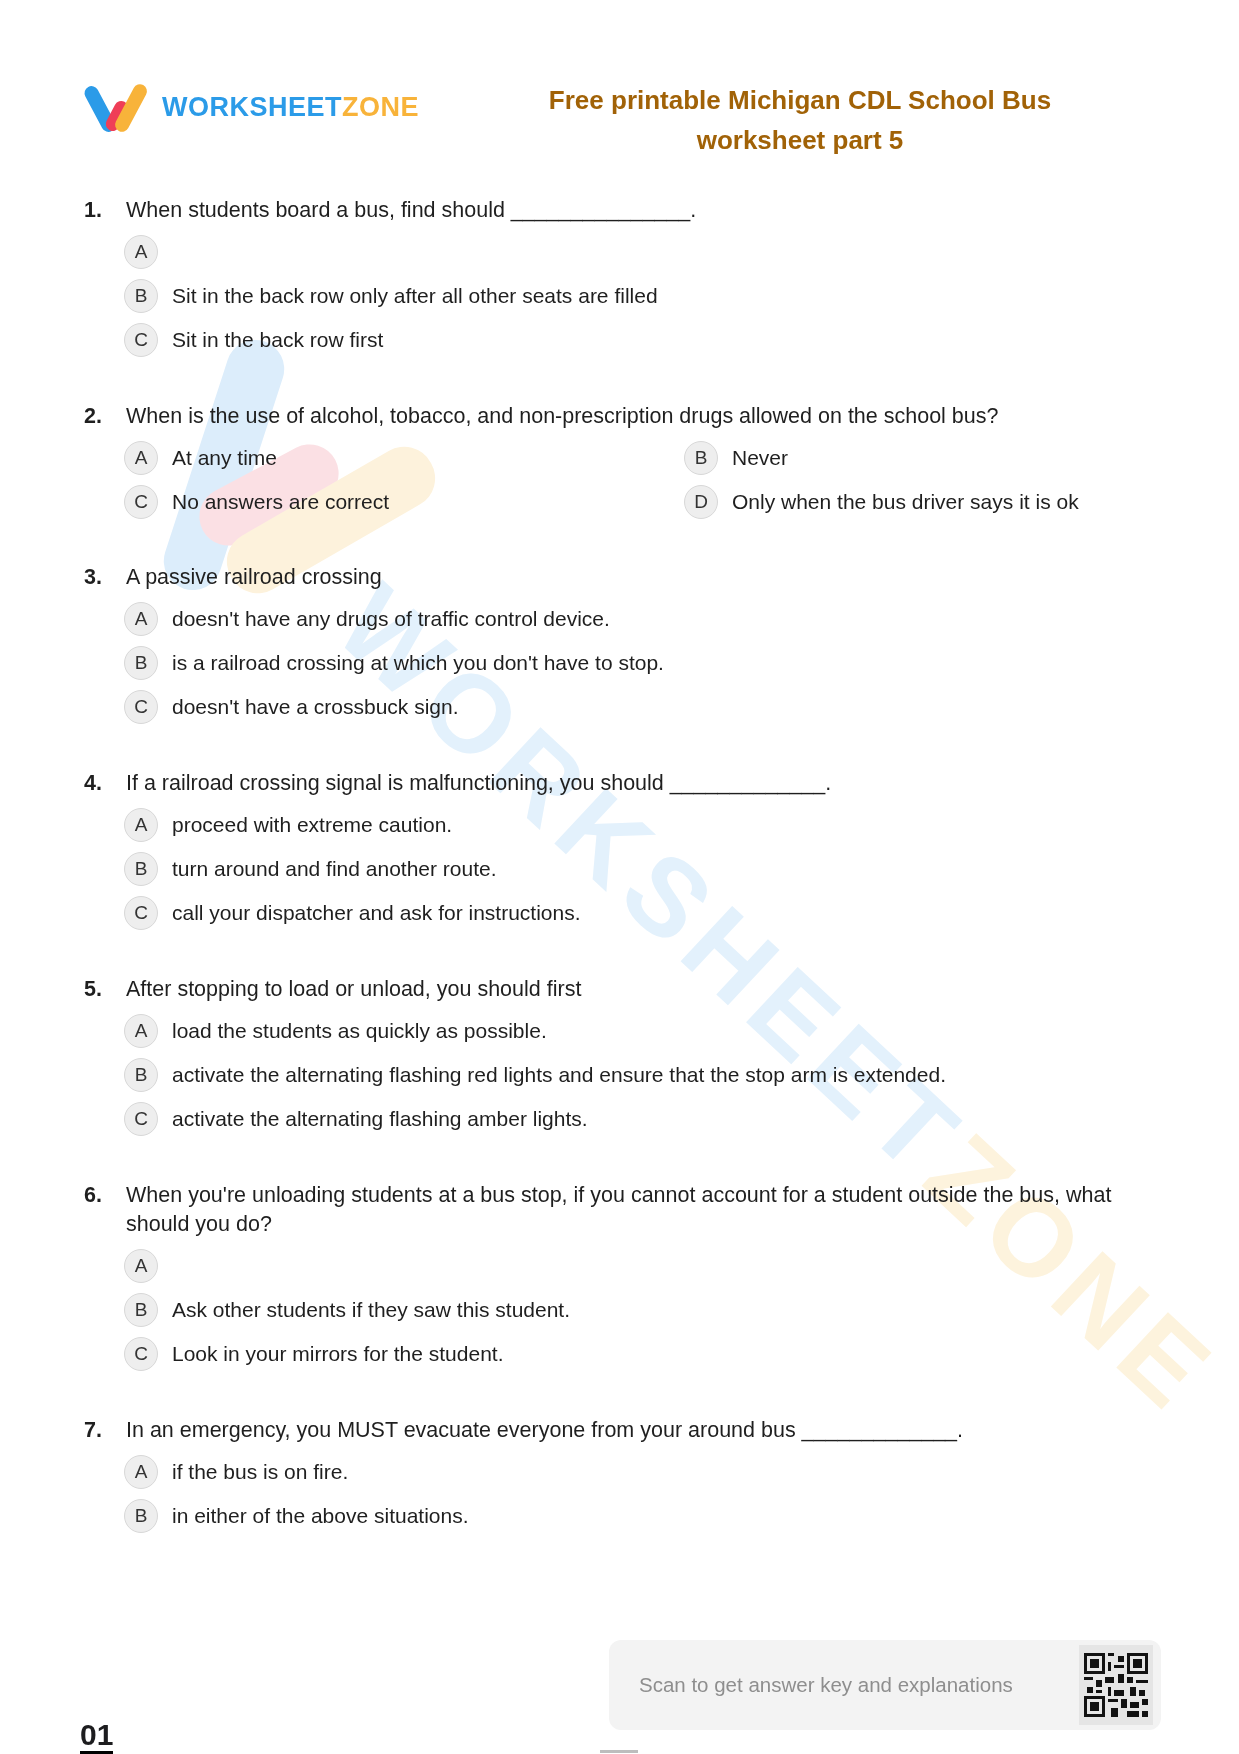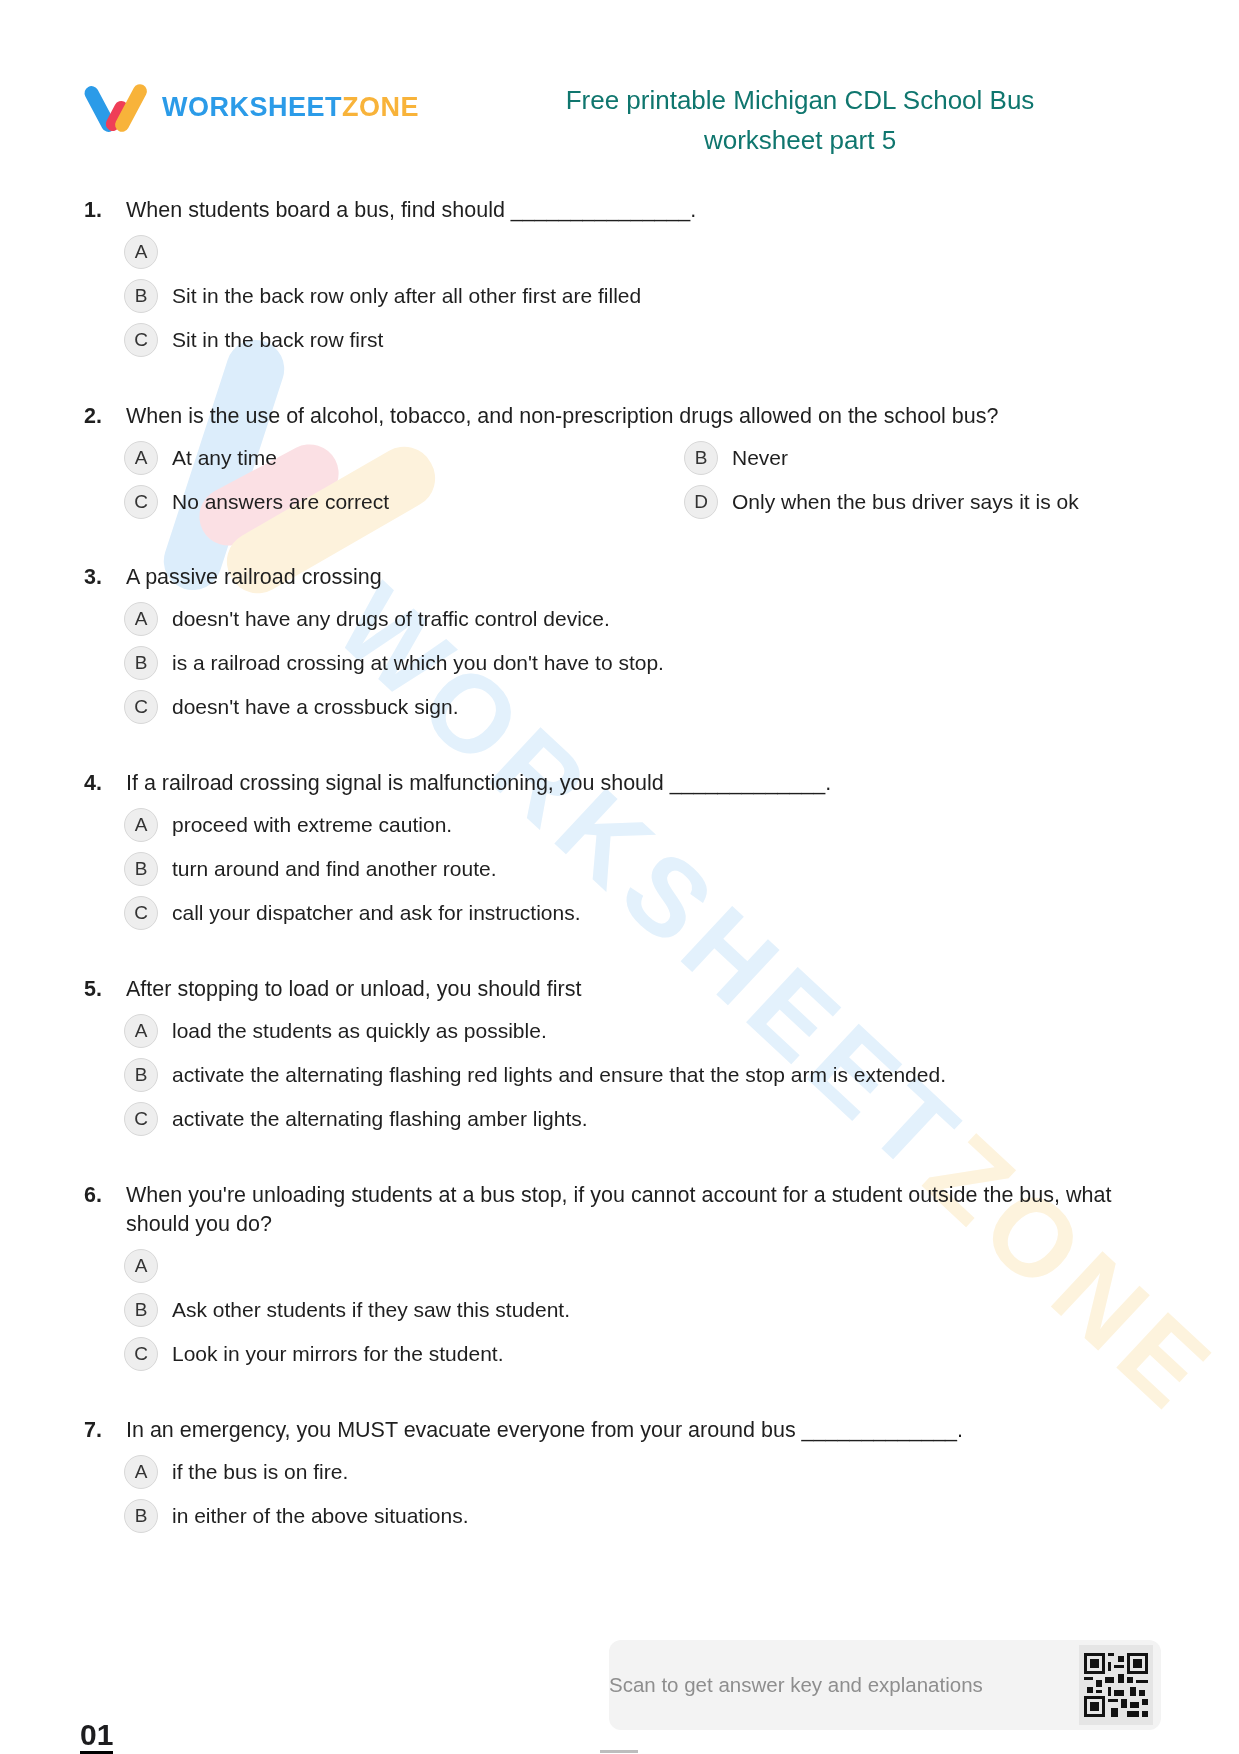--- a/index.html
+++ b/index.html
@@ -21,38 +21,38 @@
     .logo { position:absolute; left:84px; top:82px; display:flex; align-items:center; }
     .logo-mark { width:66px; height:50px; position:relative; }
     .lm { position:absolute; border-radius:7px; width:14px; }
     .lm1 { left:9px; top:2px; height:50px; background:#2b9be8; transform:rotate(-28deg); }
     .lm2 { left:26px; top:18px; height:32px; background:#ef3e57; transform:rotate(28deg); }
     .lm3 { left:40px; top:0px; height:52px; background:#f8b33a; transform:rotate(28deg); }
     .logo-text { margin-left:12px; font-size:27px; font-weight:bold; letter-spacing:0.5px; }
     .logo-text .b { color:#2b9be8; }
     .logo-text .y { color:#f8b33a; }
 
-    .title { position:absolute; left:520px; top:80px; width:560px; text-align:center; font-size:26px; font-weight:normal; line-height:40px; color:#0f766e; }
+    .title { position:absolute; left:520px; top:80px; width:560px; text-align:center; font-size:26px; font-weight:bold; line-height:40px; color:#a16207; }
 
     
     .q { position:absolute; left:84px; width:1080px; }
     .q-head { display:flex; font-size:21.5px; line-height:29px; color:#1f1f1f; }
     .q-num { width:42px; font-weight:bold; flex:none; }
     .q-text { flex:1; }
     .opts { margin-left:40px; }
     .opt { display:flex; align-items:center; height:44px; font-size:21px; color:#1f1f1f; }
     .badge { width:34px; height:34px; border-radius:50%; background:#eeeeee; border:1px solid #d8d8d8;
              display:flex; align-items:center; justify-content:center; font-size:19px; color:#333; flex:none; margin-right:14px; }
     .grid2 { display:grid; grid-template-columns:560px 520px; }
 
     
     .page-num { position:absolute; left:80px; top:1672px; font-size:30px; font-weight:bold; border-bottom:3px solid #000; line-height:32px;margin-top:47px; }
     .scan-box { position:absolute; left:609px; top:1640px; width:552px; height:90px; background:#f3f3f3; border-radius:12px;
                 display:flex; align-items:center; }
-    .scan-text { font-size:20.5px; color:#8e8e8e; flex:1; }
+    .scan-text { margin-left:30px; font-size:20.5px; color:#8e8e8e; flex:1; }
     .qr { width:74px; height:80px; background:#e5e5e5; margin-right:8px; display:flex; align-items:center; justify-content:center; }
     .bottom-line { position:absolute; left:600px; top:1750px; width:38px; height:3px; background:#bdbdbd; }
   </style>
 </head>
 <body>
 
 <div class="wm">
   <div class="wm-stroke wm-blue"></div>
   <div class="wm-stroke wm-red"></div>
   <div class="wm-stroke wm-yellow"></div>
@@ -81,21 +81,21 @@
   <div class="q-head">
     <span class="q-num">1.</span>
     <span class="q-text">When students board a bus, find should _______________.</span>
   </div>
   <div class="opts" style="margin-top:5px;">
     <div class="opt">
         <span class="badge">A</span>
       </div>
     <div class="opt">
         <span class="badge">B</span>
-        <span>Sit in the back row only after all other first are filled</span>
+        <span>Sit in the back row only after all other seats are filled</span>
       </div>
     <div class="opt">
         <span class="badge">C</span>
         <span>Sit in the back row first</span>
       </div>
   </div>
 </div>
 
 <div class="q" style="top:402px;">
   <div class="q-head">

